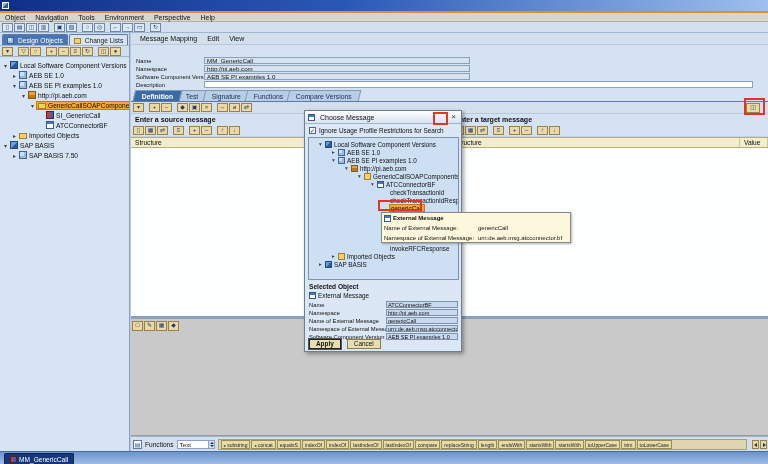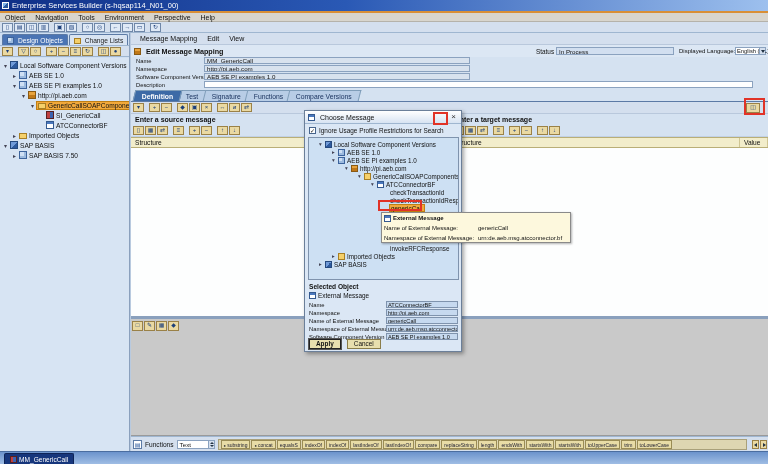--- a/index.html
+++ b/index.html
@@ -138,21 +138,20 @@
   #annot2{left:378px;top:200px;width:44px;height:11px;}
   #annot3{left:744px;top:98px;width:21px;height:17px;}
 </style>
 </head>
 <body>
 
 <div id="root">
 
   <div id="titlebar">
     <span class="appico"></span>
-    <span>Enterprise Services Builder (s-hqsap114_N01_00)</span>
   </div>
   <div id="accent"></div>
   <div id="menubar">
       <span class="mitem">Object</span>
       <span class="mitem">Navigation</span>
       <span class="mitem">Tools</span>
       <span class="mitem">Environment</span>
       <span class="mitem">Perspective</span>
       <span class="mitem">Help</span>
     </div>
@@ -285,31 +284,20 @@
       </div>
   </div>
   <div id="vsplit"></div>
 
   <div id="main">
     <div id="edmenu">
         <span class="mitem">Message Mapping</span>
         <span class="mitem">Edit</span>
         <span class="mitem">View</span>
       </div>
-    <div id="edheader">
-      <span class="icon i-namespace" style="width:7px;height:7px;margin-left:3px"></span>
-      <span id="edtitle">Edit Message Mapping</span>
-      <span id="statuslbl">Status</span>
-      <span id="statusbox">In Process</span>
-      <span id="langlbl">Displayed Language:</span>
-      <span id="langbox">
-        <span>English (OL)</span>
-        <span id="langarrow"></span>
-      </span>
-    </div>
     <div id="edform">
       <div class="frow" style="top:0">
         <span class="flabel">Name</span>
         <span class="fval">MM_GenericCall</span>
       </div>
       <div class="frow" style="top:8px">
         <span class="flabel">Namespace</span>
         <span class="fval">http://pi.aeb.com</span>
       </div>
       <div class="frow" style="top:16px">

